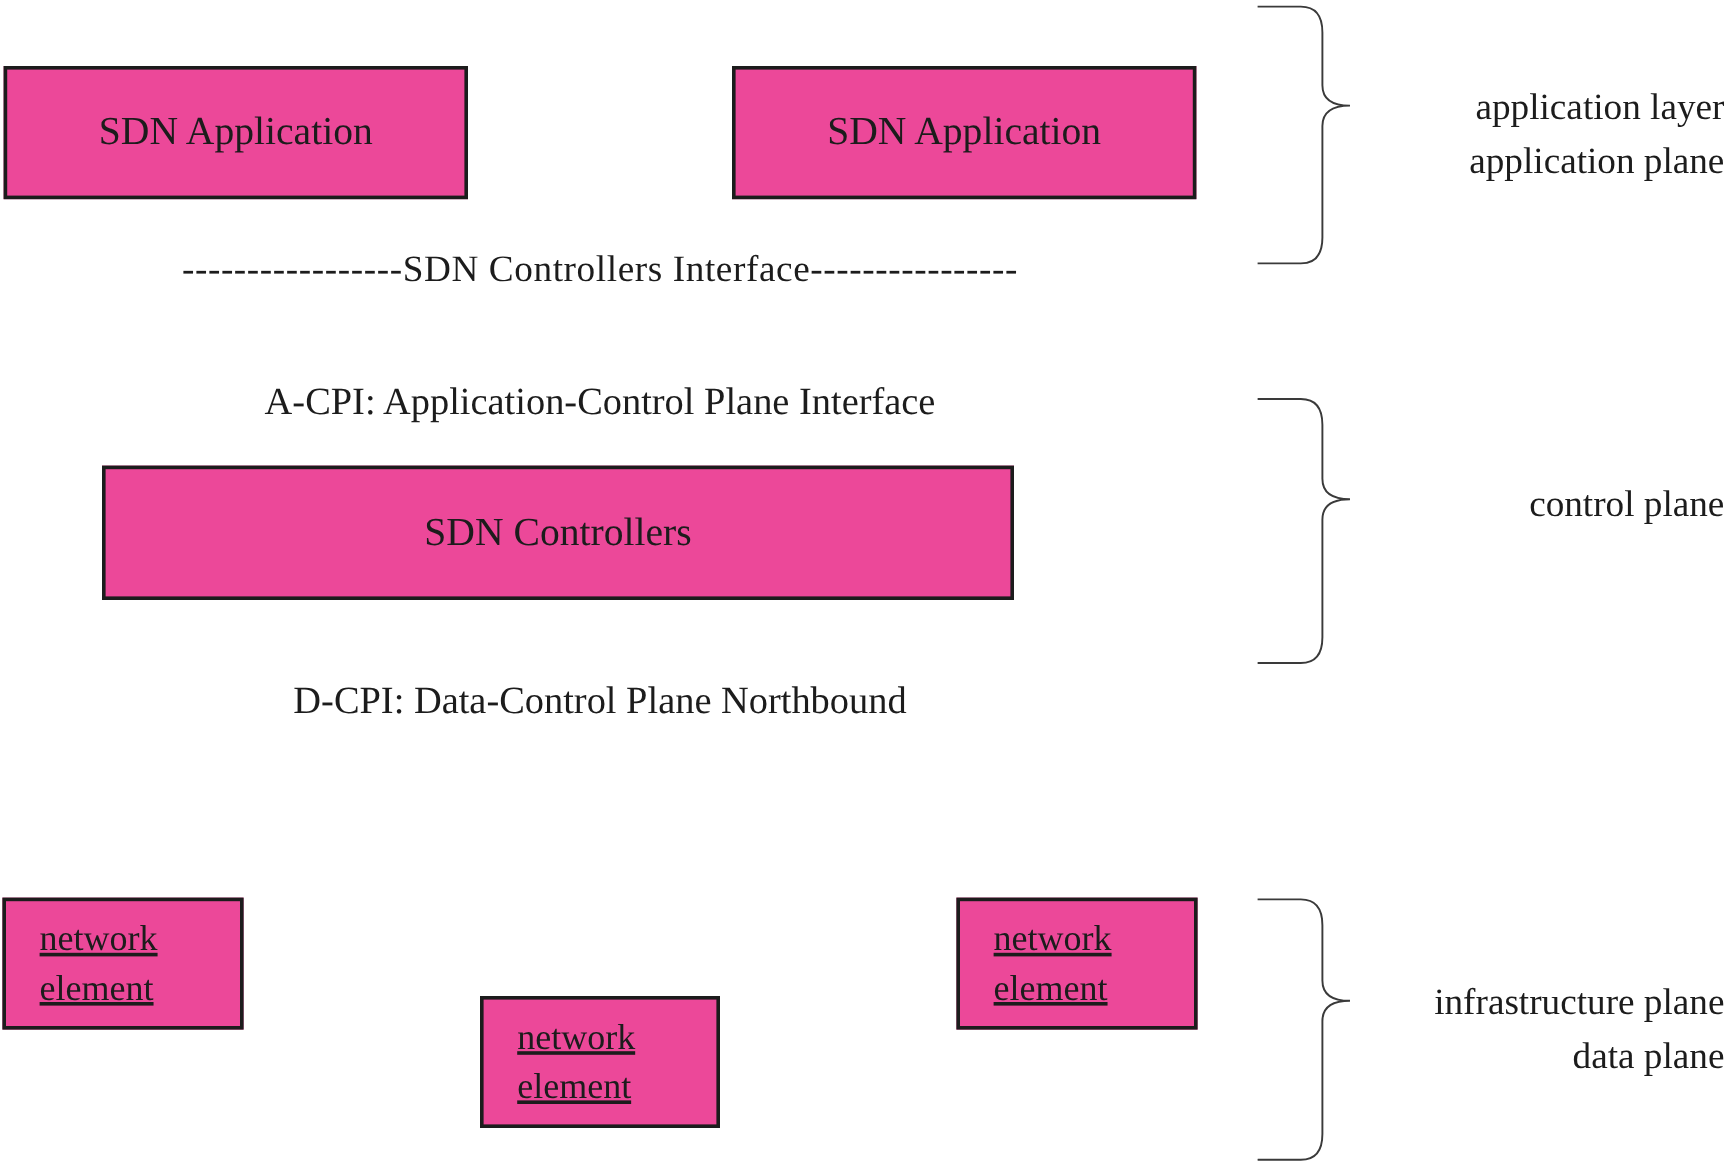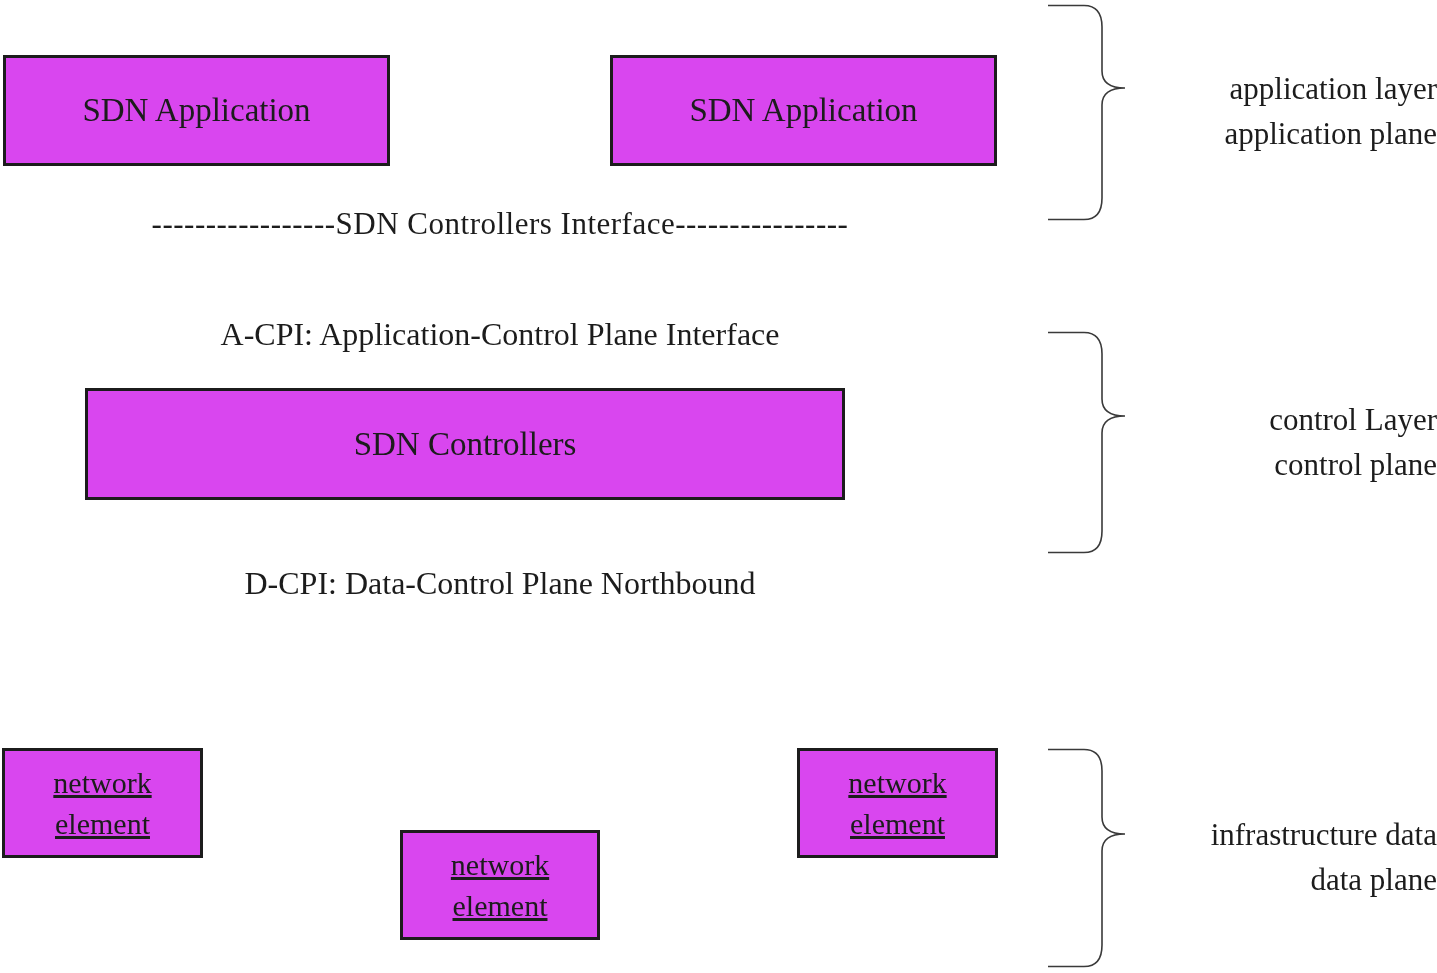--- a/index.html
+++ b/index.html
@@ -9,25 +9,24 @@
     height: 973px;
     background: #ffffff;
     font-family: "Liberation Serif", "DejaVu Serif", serif;
     color: #1c1c1c;
     overflow: hidden;
   }
   .box {
     position: absolute;
     box-sizing: border-box;
     border: 3px solid #1c1c1c;
-    background: #d946ef;
+    background: #ec4899;
     display: flex;
     align-items: center;
     justify-content: center;
-    text-align: center;
     font-size: 33px;
     line-height: 41px;
   }
   .box.small { font-size: 30px; padding: 0 28px; text-decoration: underline; }
   .midline {
     position: absolute;
     left: 0;
     width: 1000px;
     text-align: center;
     white-space: nowrap;
@@ -97,22 +96,21 @@
   <svg class="brace" style="left:1048px; top:747px;" width="80" height="222" viewBox="0 0 80 222">
     <path d="M0,2.5 L36,2.5 Q54,2.5 54,24 L54,70 Q54,87 77,87 Q54,87 54,104 L54,198 Q54,219.5 36,219.5 L0,219.5"></path>
   </svg>
 
   <div class="layer-label" style="top:66px;">
     <div>application layer</div>
     <div>application plane</div>
   </div>
 
   <div class="layer-label" style="top:397px;">
-    <div>control Layer</div>
     <div>control plane</div>
   </div>
 
   <div class="layer-label" style="top:812px;">
-    <div>infrastructure data</div>
+    <div>infrastructure plane</div>
     <div>data plane</div>
   </div>
 
 </div>
 
 </body></html>

